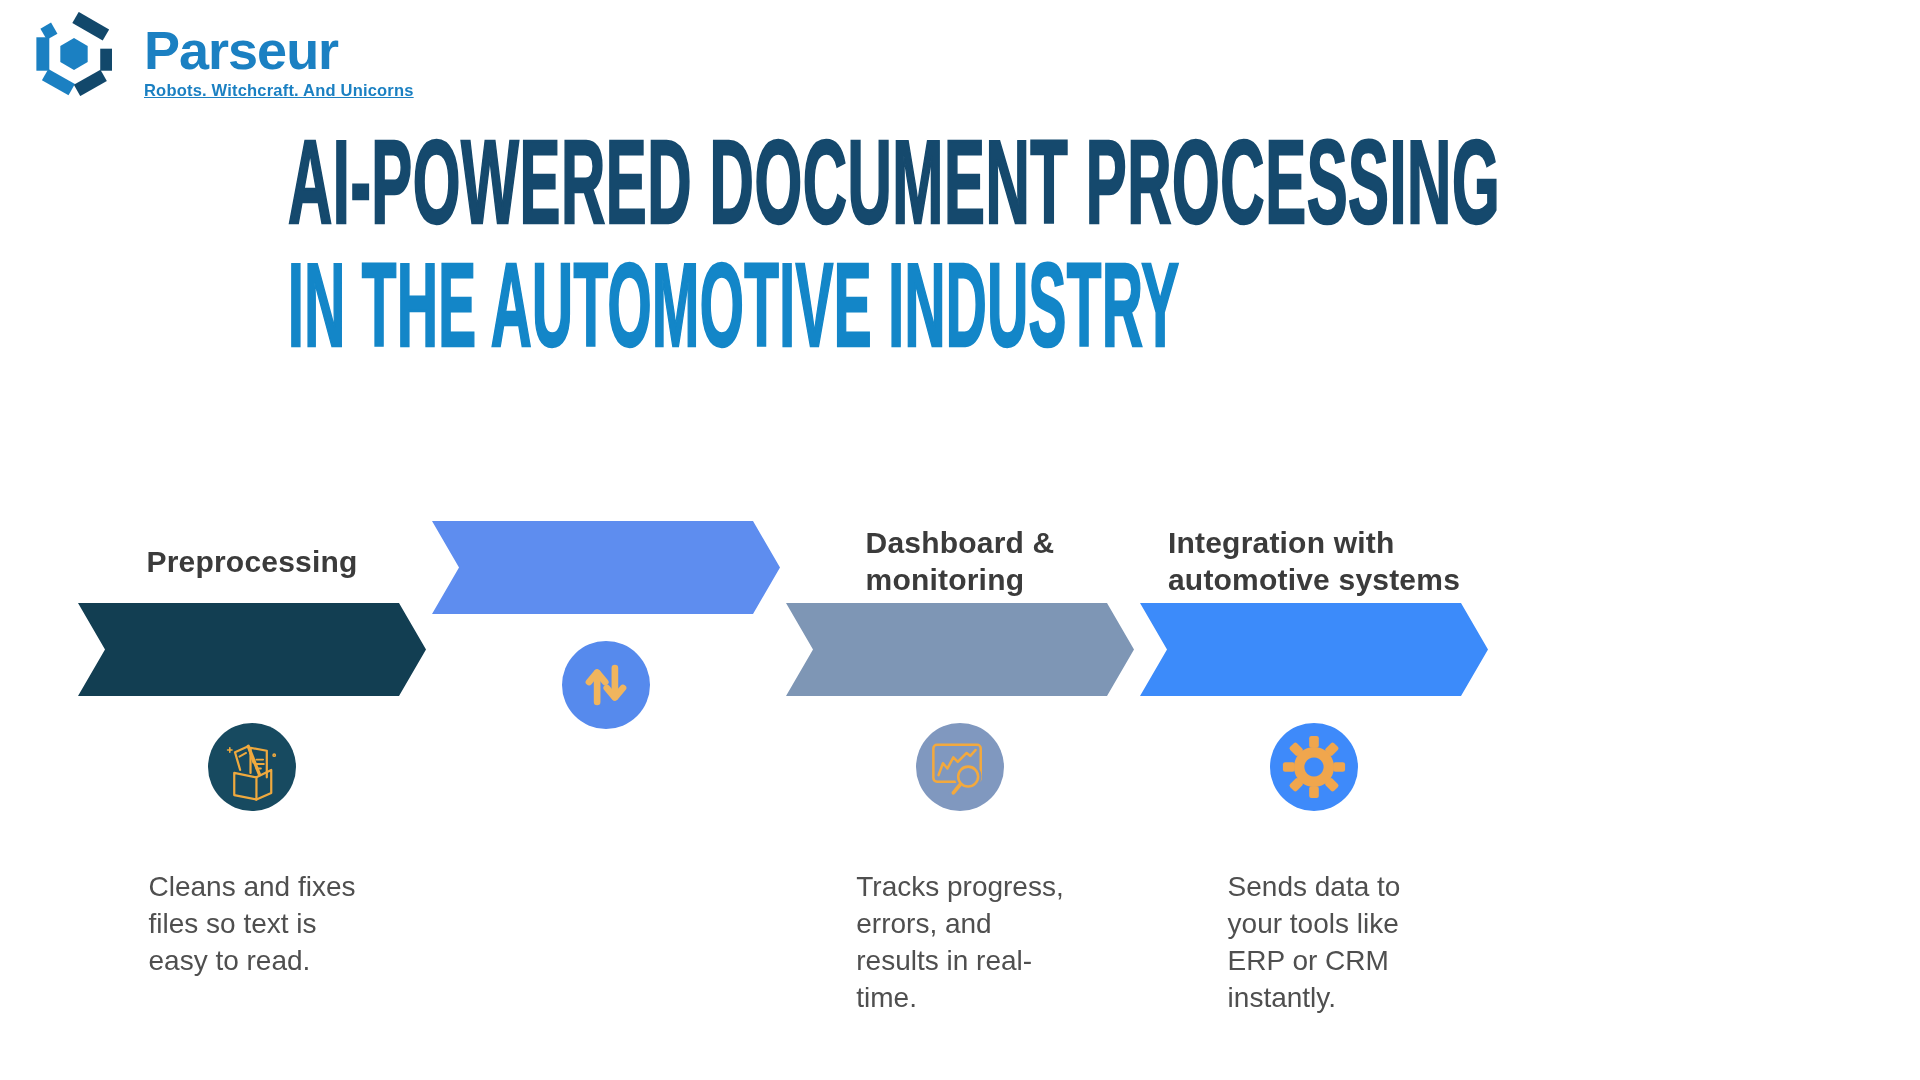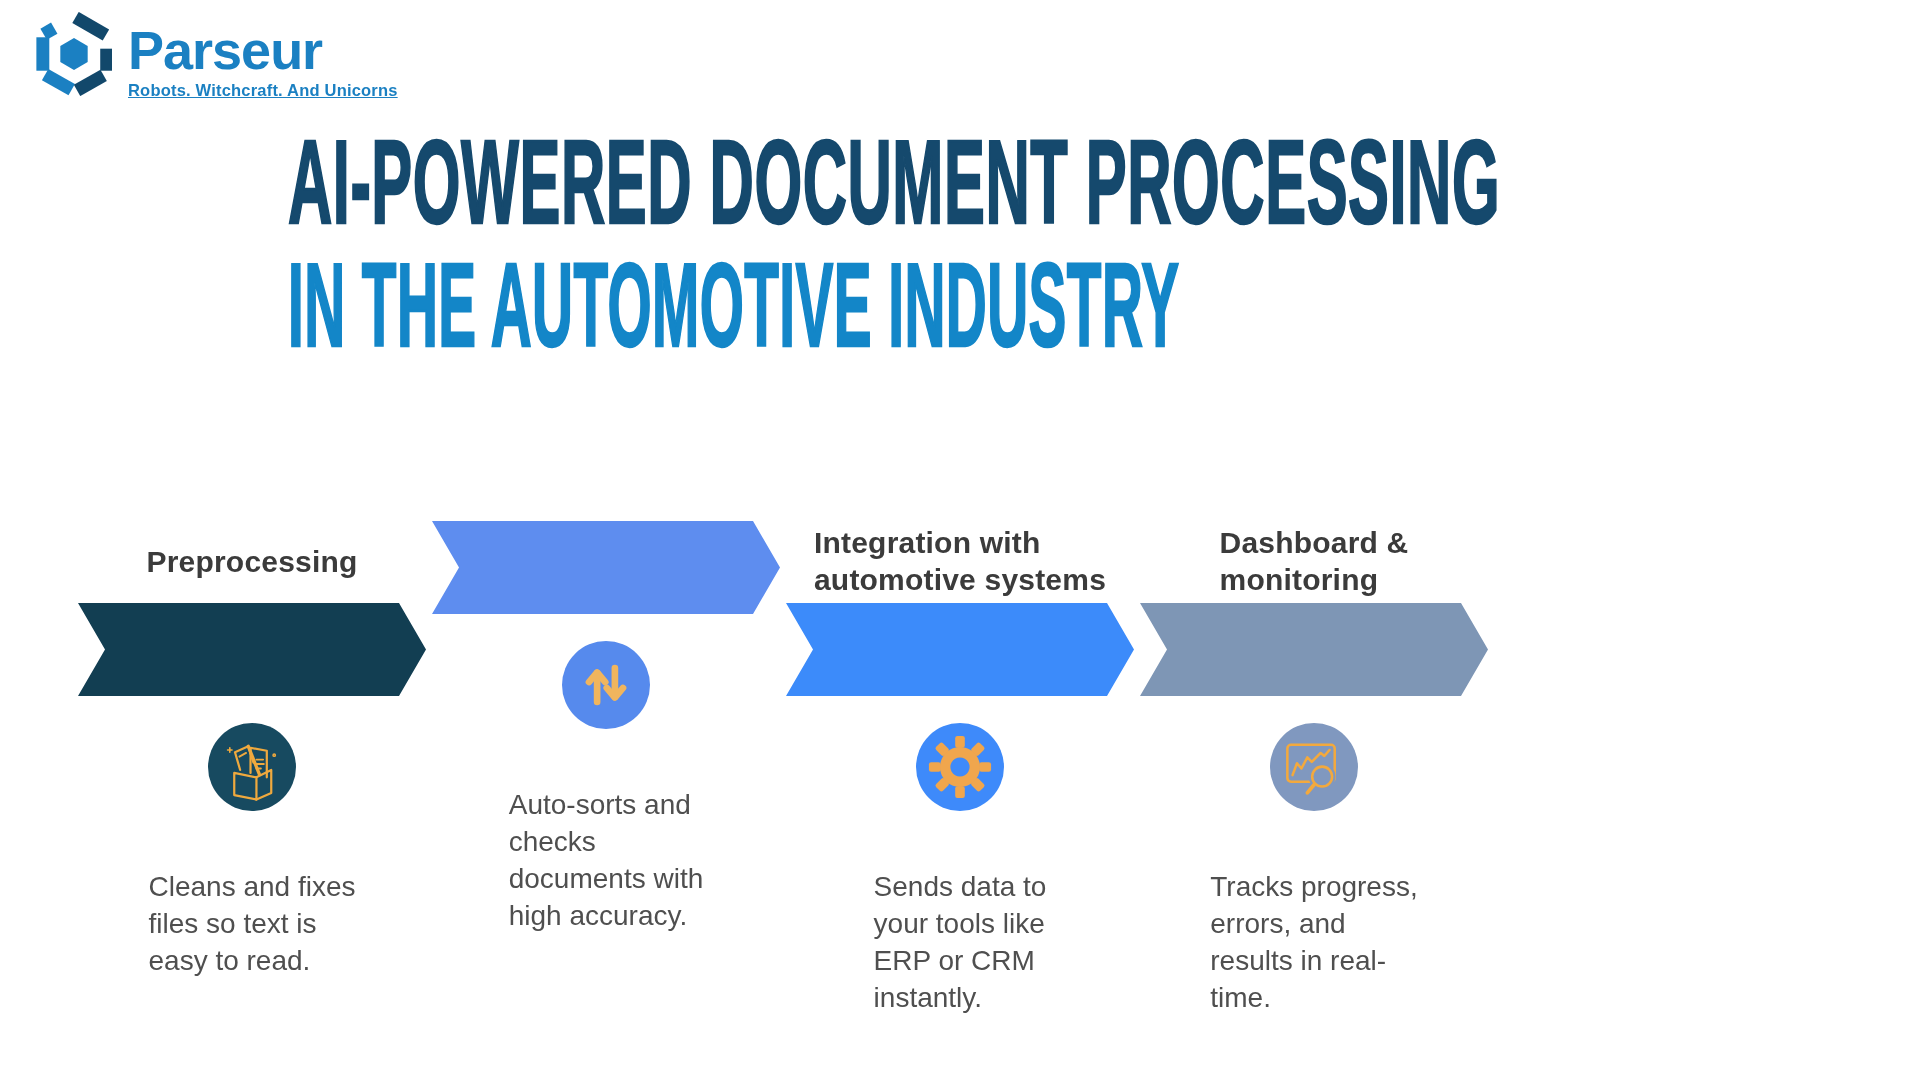--- a/index.html
+++ b/index.html
@@ -1,21 +1,21 @@
 <!DOCTYPE html>
 <html><head>
 <meta charset="utf-8">
 <style>
   html,body{margin:0;padding:0;}
   body{
     width:1920px;height:1080px;overflow:hidden;background:#ffffff;
     font-family:"Liberation Sans", sans-serif;position:relative;
   }
   
-  .logo{position:absolute;left:36px;top:12px;display:flex;gap:16px;align-items:flex-start;}
+  .logo{position:absolute;left:36px;top:12px;display:flex;gap:32px;align-items:flex-start;}
   .logo-mark{width:76px;height:84px;}
   .logo-text{margin-top:10px;}
   .brand{font-size:54px;font-weight:bold;line-height:56px;letter-spacing:-1px;}
   .tagline{font-size:16.5px;font-weight:bold;margin-top:3px;letter-spacing:0.2px;}
   
   .title{position:absolute;left:288px;top:121px;}
   .title .tline{
     font-size:118px;font-weight:bold;line-height:123px;white-space:nowrap;
     transform-origin:left center;letter-spacing:1px;
   }
@@ -106,25 +106,45 @@
     <div class="icon-wrap">
       <div class="icon-circle" style="background: rgb(86, 138, 237);">
         <svg viewBox="0 0 100 100" aria-hidden="true" fill="none" stroke-linecap="round" stroke-linejoin="round">
           <path class="ink" d="M38 73 V34" stroke-width="9" stroke="#F0B55E"></path>
           <path class="ink" d="M27 46 L38 33 L49 46" stroke-width="9" stroke="#F0B55E"></path>
           <path class="ink" d="M62 27 V66" stroke-width="9" stroke="#F0B55E"></path>
           <path class="ink" d="M51 54 L62 67 L73 54" stroke-width="9" stroke="#F0B55E"></path>
         </svg>
       </div>
     </div>
+  </div>
+
+  <div class="step">
+    <div class="label-area">
+      <span class="label">Dashboard &amp;
+monitoring</span>
+    </div>
+    <div class="arrow" style="background: rgb(126, 150, 181);"></div>
+    <div class="icon-wrap">
+      <div class="icon-circle" style="background: rgb(128, 152, 191);">
+        <svg viewBox="0 0 100 100" aria-hidden="true" fill="none" stroke-linecap="round" stroke-linejoin="round">
+          <rect class="ink" x="14" y="20" width="64" height="50" rx="5" stroke-width="3.4" stroke="#F3A93D"></rect>
+          <path class="ink" d="M21 61 L27 45 L33 52 L41 37 L47 43 L59 31 L64 35 L71 27" stroke-width="3.4" stroke="#F3A93D"></path>
+          <circle class="lens-bg" cx="61" cy="63" r="18" fill="#8098BF"></circle>
+          <line class="lens-bg-stroke" x1="50" y1="74" x2="40" y2="86" stroke-width="10" stroke="#8098BF"></line>
+          <circle class="ink" cx="61" cy="63" r="13.5" stroke-width="3.4" stroke="#F3A93D"></circle>
+          <line class="ink" x1="50" y1="74" x2="41" y2="85" stroke-width="5" stroke="#F3A93D"></line>
+        </svg>
+      </div>
+    </div>
     <div class="desc-area">
-      <span class="desc">Auto-sorts and
-checks
-documents with
-high accuracy.</span>
+      <span class="desc">Tracks progress,
+errors, and
+results in real-
+time.</span>
     </div>
   </div>
 
   <div class="step">
     <div class="label-area">
       <span class="label">Integration with
 automotive systems</span>
     </div>
     <div class="arrow" style="background: rgb(60, 139, 250);"></div>
     <div class="icon-wrap">
@@ -145,39 +165,13 @@
       </div>
     </div>
     <div class="desc-area">
       <span class="desc">Sends data to
 your tools like
 ERP or CRM
 instantly.</span>
     </div>
   </div>
 
-  <div class="step">
-    <div class="label-area">
-      <span class="label">Dashboard &amp;
-monitoring</span>
-    </div>
-    <div class="arrow" style="background: rgb(126, 150, 181);"></div>
-    <div class="icon-wrap">
-      <div class="icon-circle" style="background: rgb(128, 152, 191);">
-        <svg viewBox="0 0 100 100" aria-hidden="true" fill="none" stroke-linecap="round" stroke-linejoin="round">
-          <rect class="ink" x="14" y="20" width="64" height="50" rx="5" stroke-width="3.4" stroke="#F3A93D"></rect>
-          <path class="ink" d="M21 61 L27 45 L33 52 L41 37 L47 43 L59 31 L64 35 L71 27" stroke-width="3.4" stroke="#F3A93D"></path>
-          <circle class="lens-bg" cx="61" cy="63" r="18" fill="#8098BF"></circle>
-          <line class="lens-bg-stroke" x1="50" y1="74" x2="40" y2="86" stroke-width="10" stroke="#8098BF"></line>
-          <circle class="ink" cx="61" cy="63" r="13.5" stroke-width="3.4" stroke="#F3A93D"></circle>
-          <line class="ink" x1="50" y1="74" x2="41" y2="85" stroke-width="5" stroke="#F3A93D"></line>
-        </svg>
-      </div>
-    </div>
-    <div class="desc-area">
-      <span class="desc">Tracks progress,
-errors, and
-results in real-
-time.</span>
-    </div>
-  </div>
-
 </div>
 
 </body></html>

